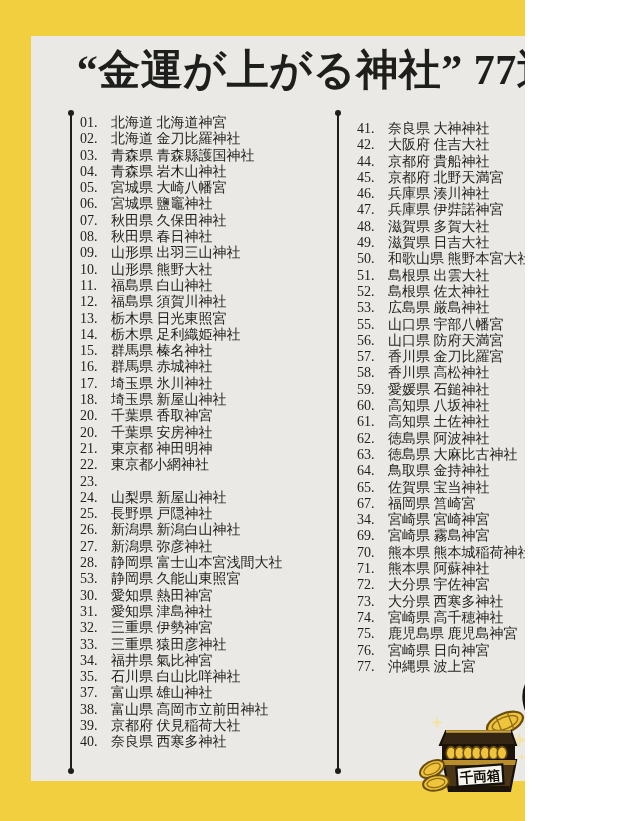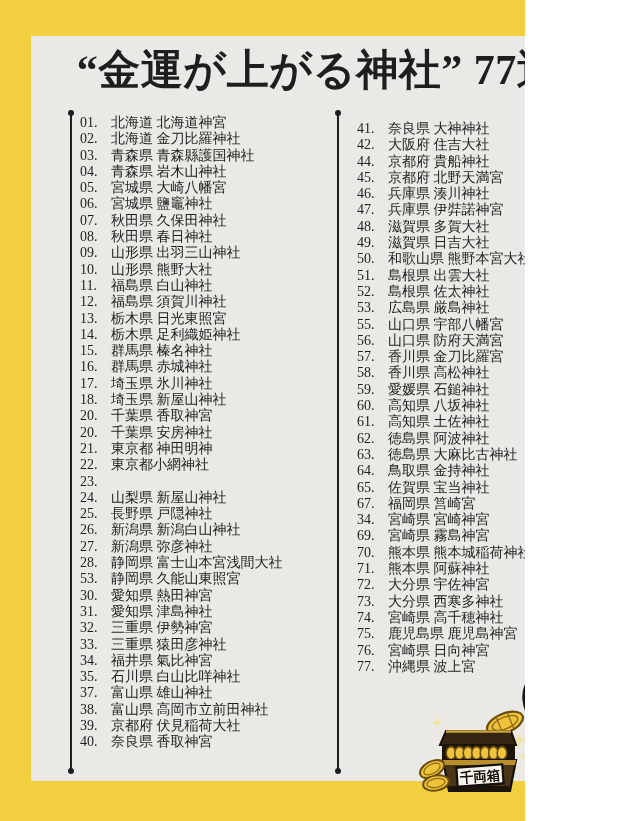--- a/index.html
+++ b/index.html
@@ -195,21 +195,21 @@
         <div class="row">
           <span class="no">38.</span>
           <span class="tx">富山県 高岡市立前田神社</span>
         </div>
         <div class="row">
           <span class="no">39.</span>
           <span class="tx">京都府 伏見稲荷大社</span>
         </div>
         <div class="row">
           <span class="no">40.</span>
-          <span class="tx">奈良県 香取神宮</span>
+          <span class="tx">奈良県 西寒多神社</span>
         </div>
       </div>
     <div class="col right">
         <div class="row">
           <span class="no">41.</span>
           <span class="tx">奈良県 大神神社</span>
         </div>
         <div class="row">
           <span class="no">42.</span>
           <span class="tx">大阪府 住吉大社</span>

